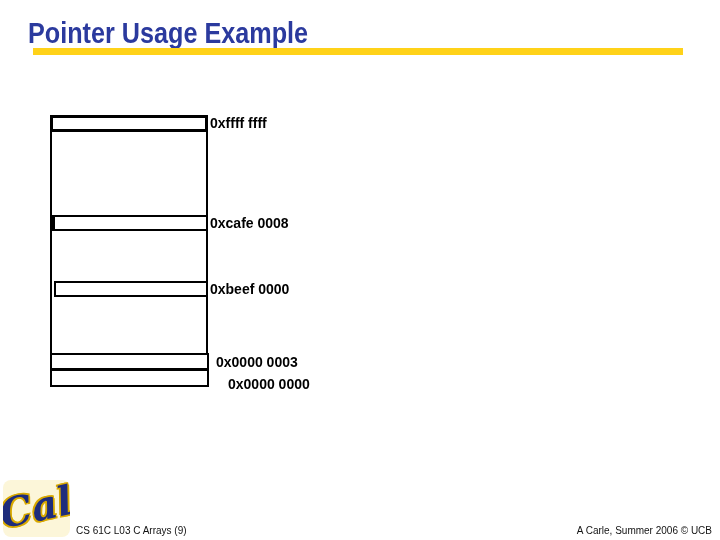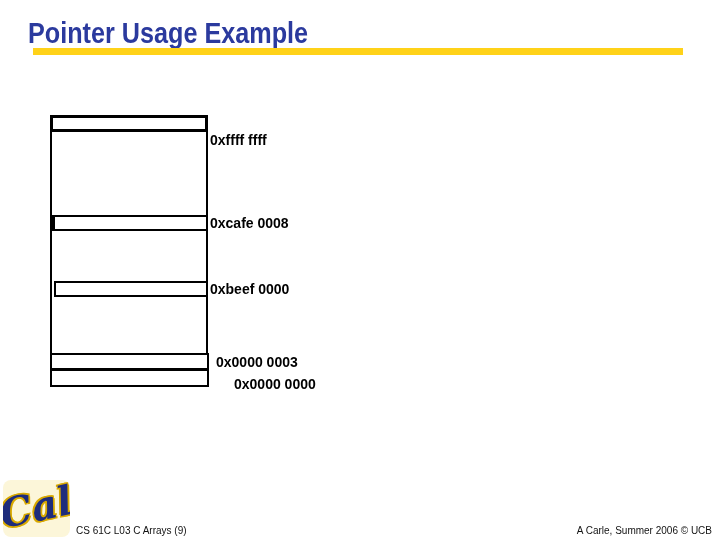--- a/index.html
+++ b/index.html
@@ -62,25 +62,25 @@
 
   .mem-label {
     position: absolute;
     font-size: 14px;
     font-weight: bold;
     color: #000000;
     line-height: 16px;
     height: 16px;
     white-space: nowrap;
   }
-  .lbl-ffff { left: 210px; top: 132px; }
+  .lbl-ffff { left: 210px; top: 115px; }
   .lbl-cafe { left: 210px; top: 215px; }
   .lbl-beef { left: 210px; top: 281px; }
   .lbl-0004 { left: 216px; top: 354px; }
-  .lbl-0000 { left: 234px; top: 376px; }
+  .lbl-0000 { left: 228px; top: 376px; }
 
   
   .cal-logo {
     position: absolute;
     left: 3px; top: 480px;
     width: 67px; height: 57px;
     background: var(--logo-bg);
     border-radius: 8px;
     display: flex;
     align-items: center;

